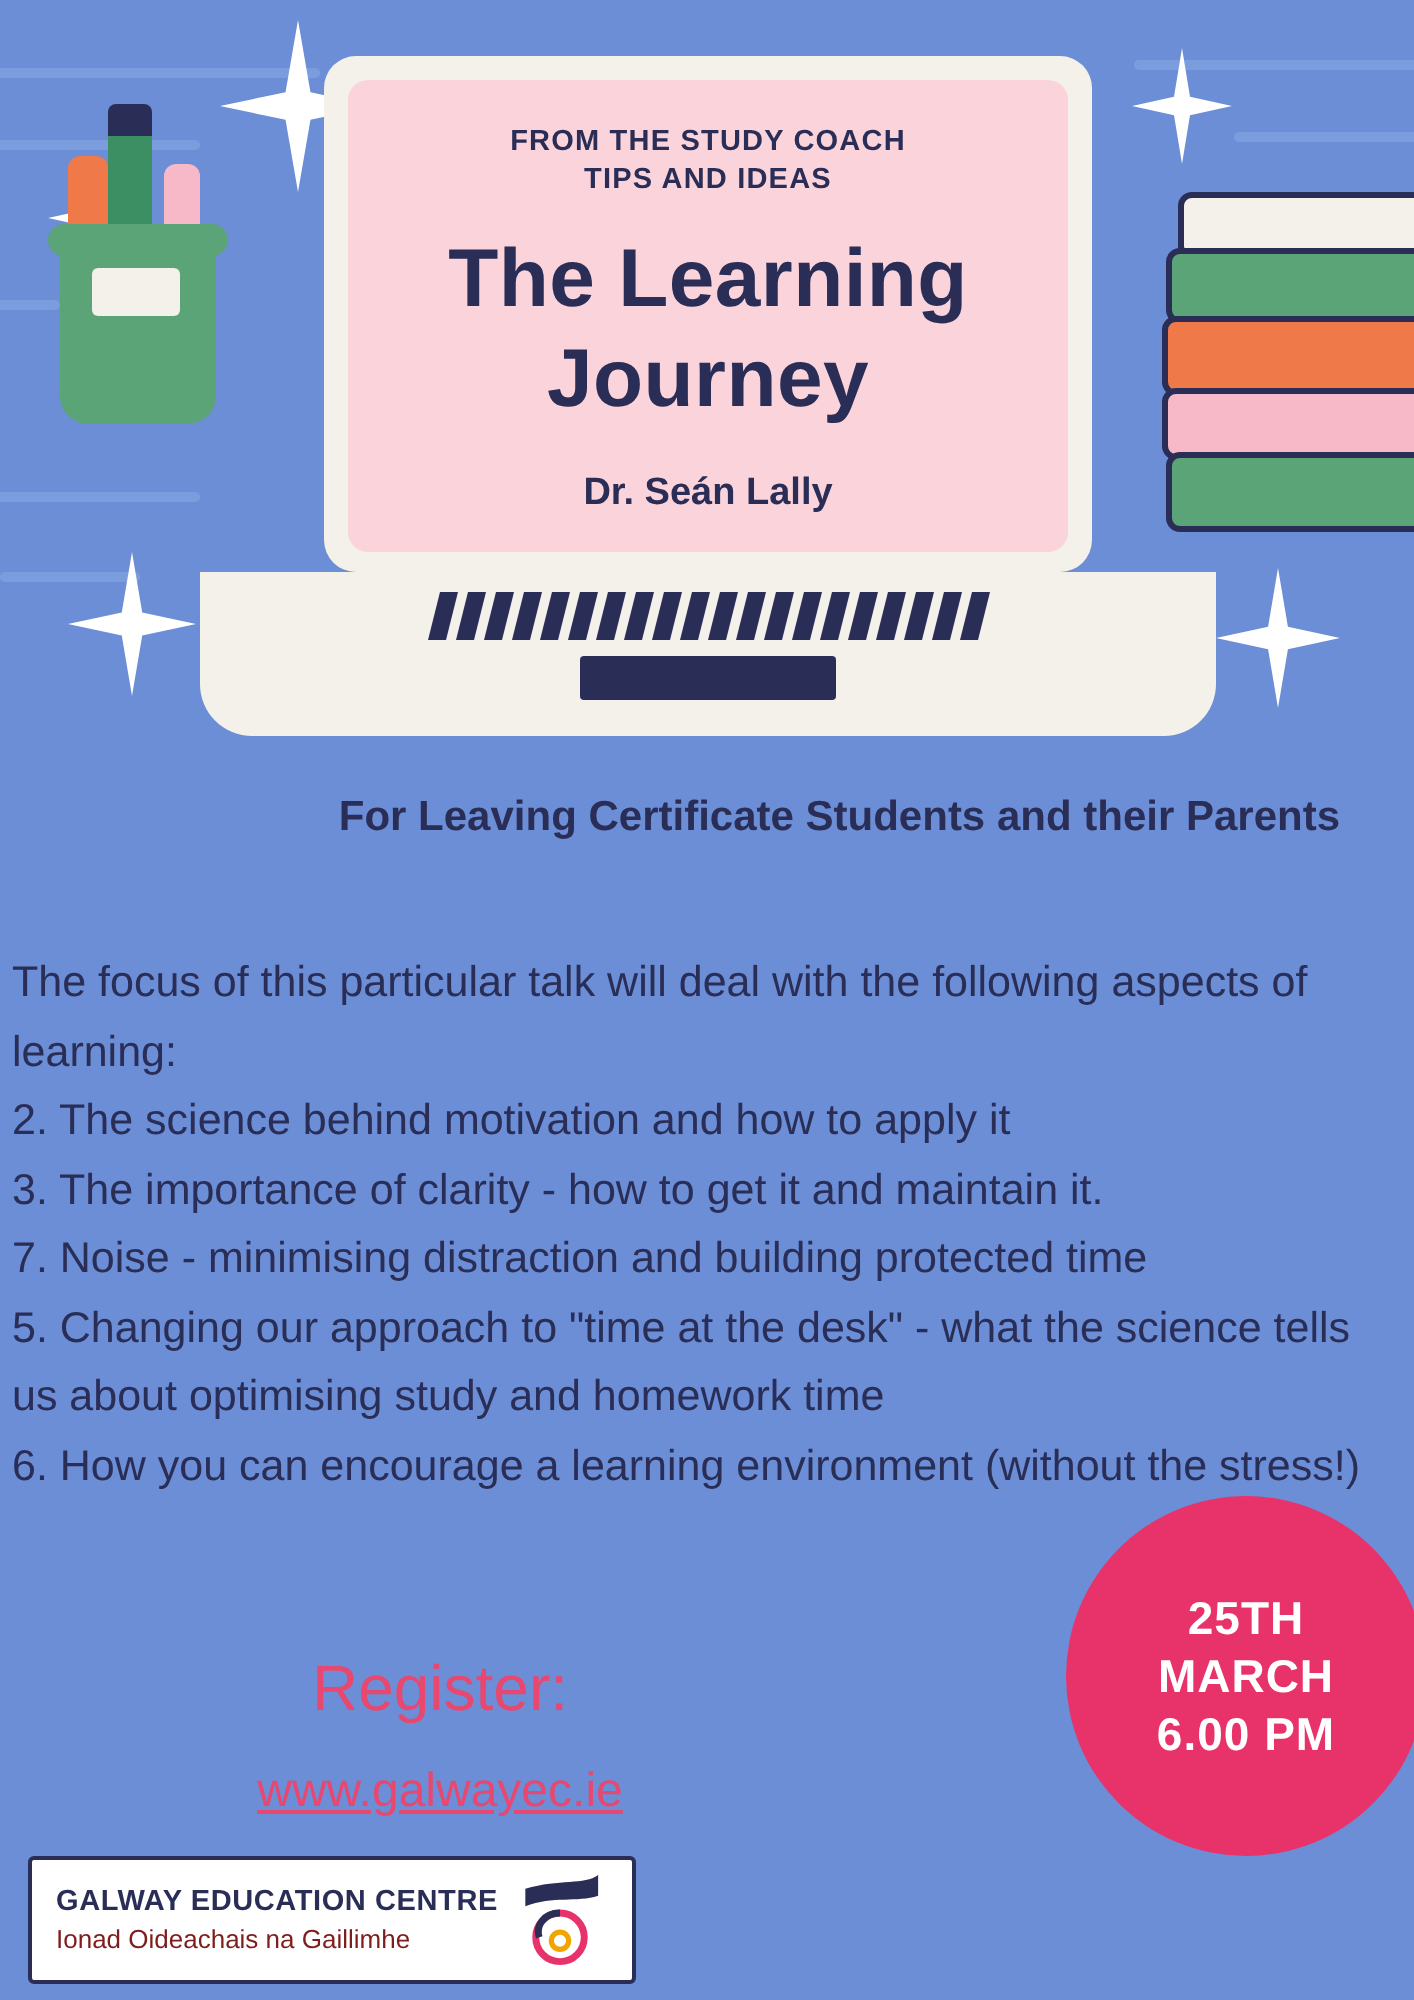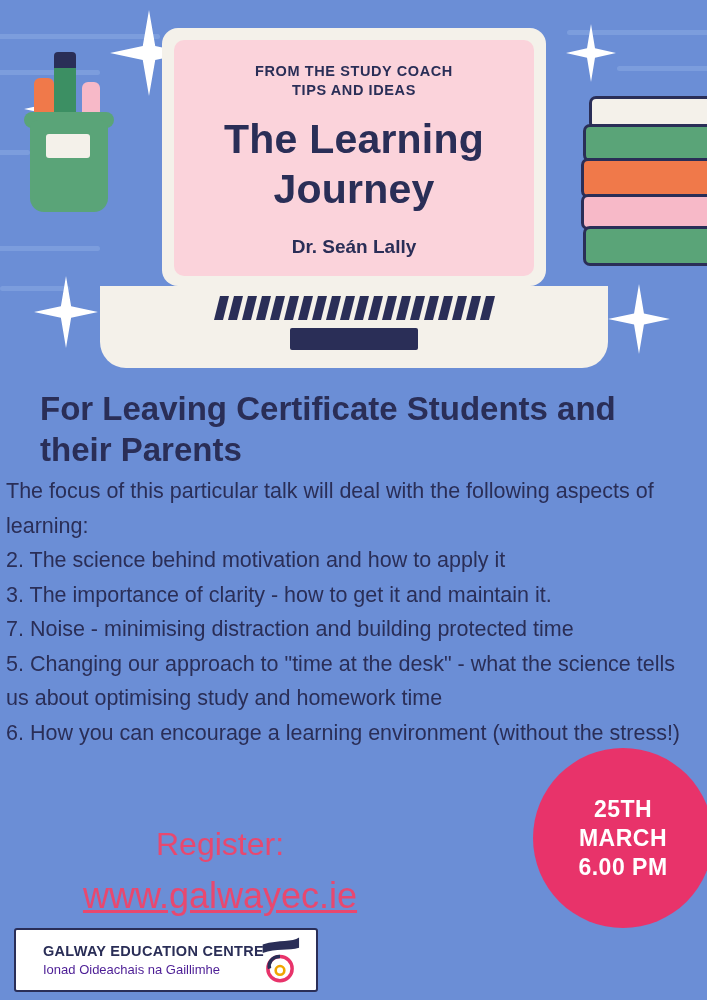--- a/index.html
+++ b/index.html
@@ -70,51 +70,51 @@
     width:128px;height:22px;background:#2a2e57;border-radius:2px;
   }
   
   .cup{position:absolute;left:30px;top:120px;width:78px;height:92px;background:#5aa478;border-radius:8px 8px 14px 14px;}
   .cup-lip{position:absolute;left:24px;top:112px;width:90px;height:16px;background:#5aa478;border-radius:8px;}
   .pen{position:absolute;border-radius:4px;}
   
   .book{position:absolute;border-radius:7px;}
   
   .headline{
-    position:absolute;top:388px;left:40px;width:630px;text-align:left;
-    color:#2a2e57;font-weight:bold;font-size:33px;line-height:41px;
+    position:absolute;top:388px;left:40px;width:630px;text-align:right;
+    color:#2a2e57;font-weight:bold;font-size:21px;line-height:41px;
   }
   .body-text{
     position:absolute;top:474px;left:0px;width:707px;
     color:#2a2e57;font-size:21.5px;line-height:34.5px;
     padding:0 6px;box-sizing:border-box;
   }
   .body-text p{margin:0;}
   .register{
     position:absolute;top:818px;left:0;width:440px;text-align:center;
     color:#e8486f;font-weight:normal;font-size:32px;line-height:52px;
   }
-  .register .url{text-decoration:underline;display:block;font-size:36px;}
+  .register .url{text-decoration:underline;display:block;font-size:24px;}
   
   .circle{
     position:absolute;right:-6px;bottom:72px;width:180px;height:180px;
     background:#e8336a;border-radius:50%;
     display:flex;flex-direction:column;align-items:center;justify-content:center;
     color:#fff;font-weight:bold;text-align:center;line-height:29px;
     font-size:23px;letter-spacing:.5px;
   }
   
   .footer{
     position:absolute;left:14px;bottom:8px;width:300px;height:60px;
     background:#ffffff;border:2px solid #2a2e57;border-radius:3px;
     display:flex;align-items:center;
   }
-  .footer-txt{padding-left:27px;}
+  .footer-txt{padding-left:12px;}
   .footer-l1{color:#2a2e57;font-weight:bold;font-size:14.5px;letter-spacing:.3px;}
-  .footer-l2{color:#4c1d95;font-size:13px;margin-top:3px;}
+  .footer-l2{color:#7f1d1d;font-size:13px;margin-top:3px;}
   .footer-mark{
     position:absolute;right:10px;top:4px;width:52px;height:52px;
   }
 </style>
 </head>
 <body>
 
 <div class="poster">
 
   <div class="bg-stripes">

